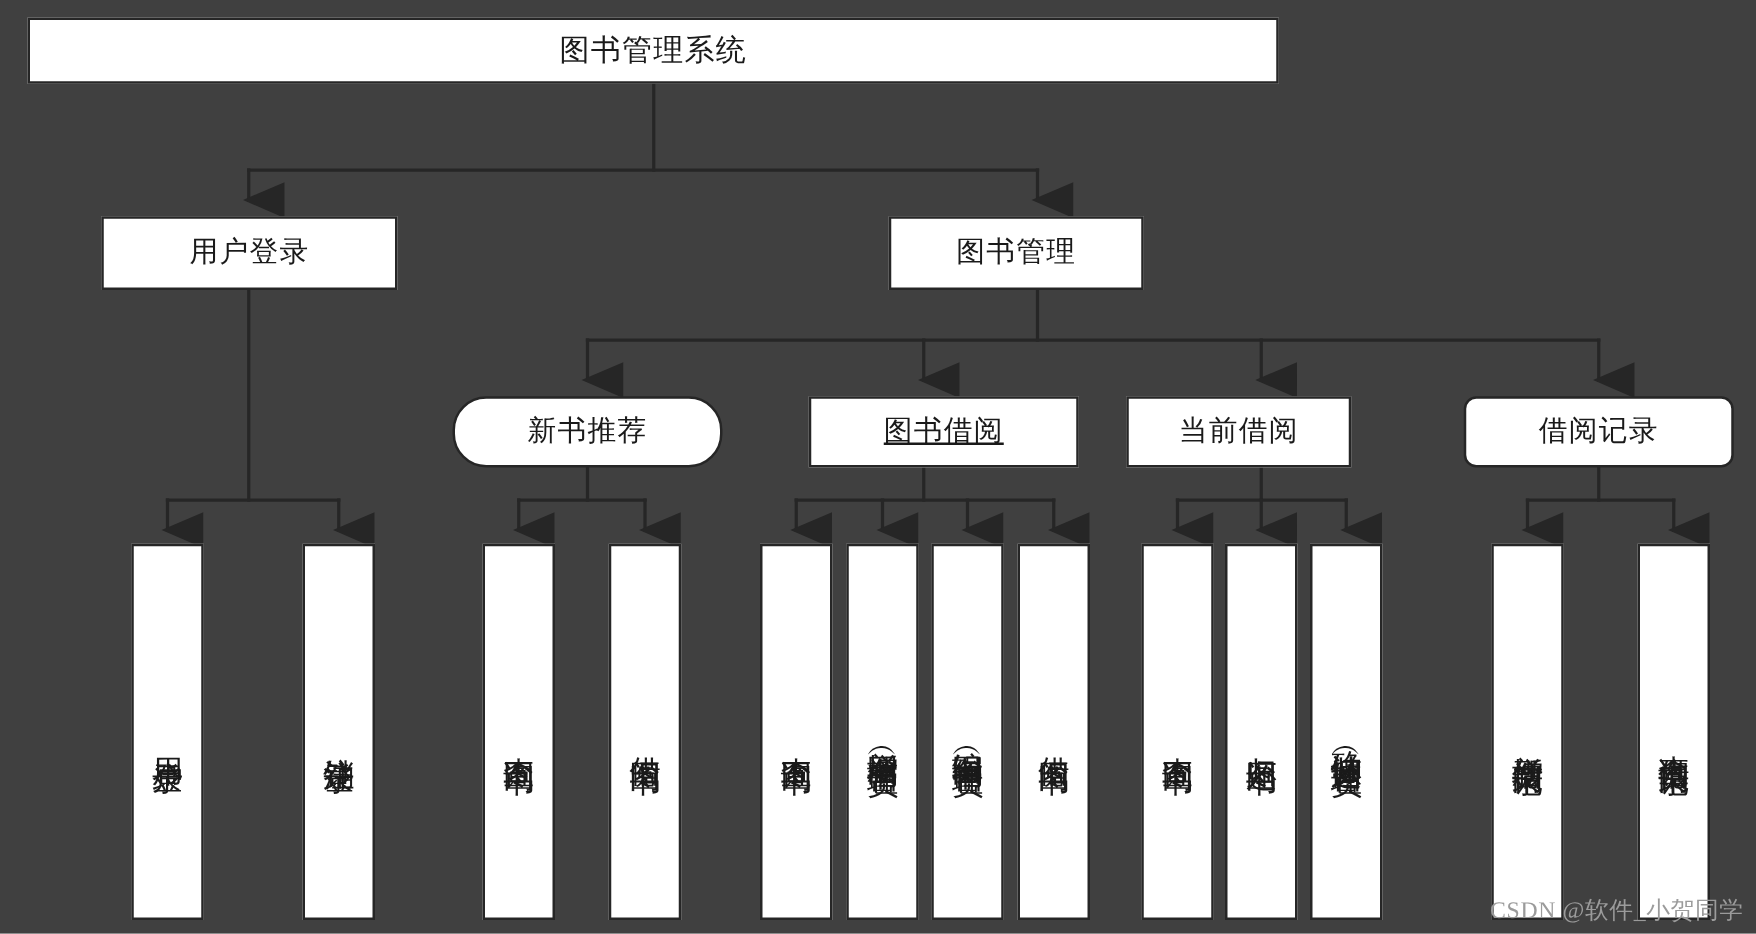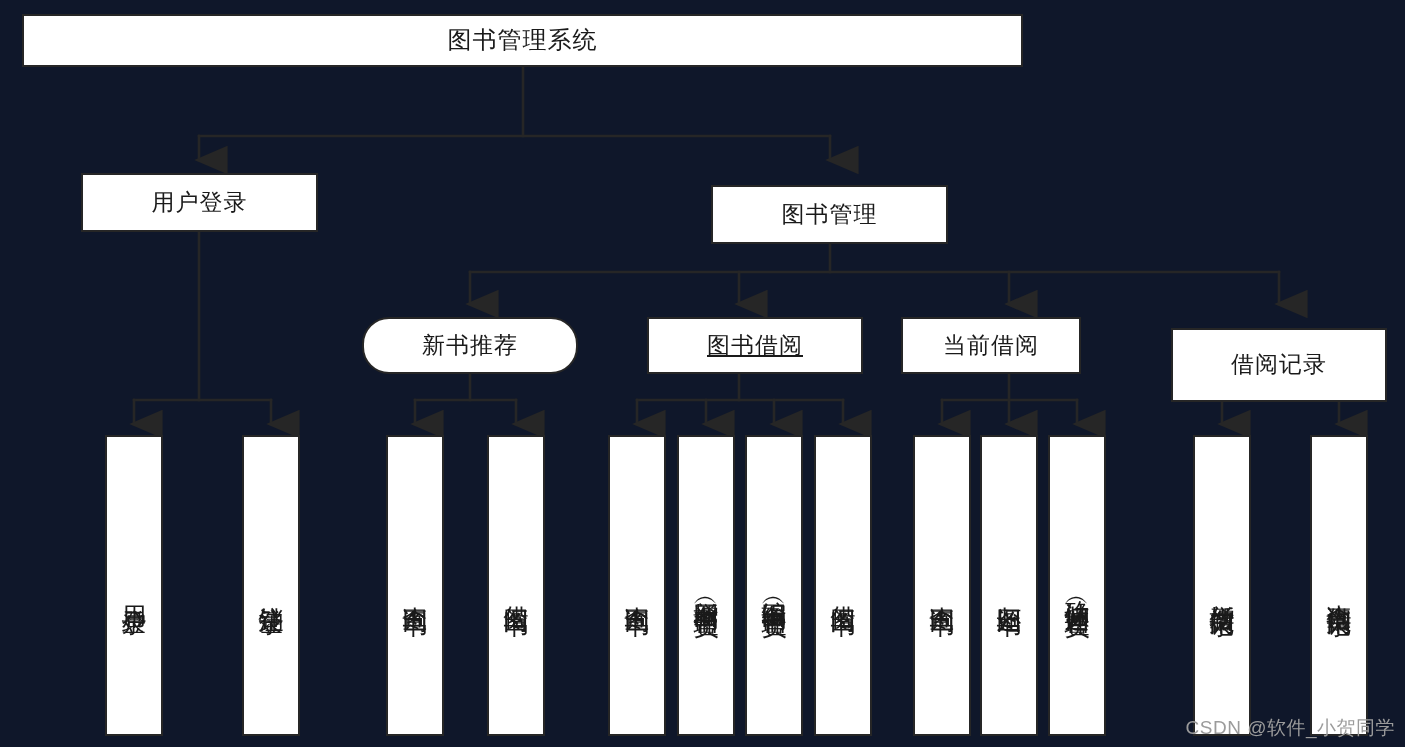--- a/index.html
+++ b/index.html
@@ -8,21 +8,21 @@
     padding: 0;
     background: #ffffff;
   }
   body {
     font-family: "DejaVu Sans", "Liberation Sans", sans-serif;
   }
   #diagram-root {
     position: relative;
     width: 1405px;
     height: 747px;
-    background: #0f172a;
+    background: #404040;
     overflow: hidden;
   }
   #edge-layer {
     position: absolute;
     left: 0;
     top: 0;
     width: 1405px;
     height: 747px;
     pointer-events: none;
   }
@@ -66,21 +66,21 @@
     justify-content: center;
   }
   .watermark {
     position: absolute;
     right: 10px;
     bottom: 6px;
     font-size: 19px;
     color: #9b9b9b;
     letter-spacing: 0.5px;
     white-space: nowrap;
-    font-family: Liberation Sans, sans-serif;
+    font-family: Liberation Serif, serif;
   }
 </style>
 </head>
 <body>
 
 <div id="diagram-root">
 
   <svg id="edge-layer" viewBox="0 0 1405 747" xmlns="http://www.w3.org/2000/svg">
     <defs>
       <marker id="arrow" viewBox="0 0 12 14" refX="6" refY="13" markerWidth="11" markerHeight="13" orient="auto-start-reverse">
@@ -135,34 +135,34 @@
     </g>
   </svg>
 
   <div class="node horiz root" style="left:22px; top:14px; width:1001px; height:53px;">
     <span>图书管理系统</span>
   </div>
 
   <div class="node horiz" style="left:81px; top:173px; width:237px; height:59px;">
     <span>用户登录</span>
   </div>
-  <div class="node horiz" style="left:711px; top:173px; width:237px; height:59px;margin-top:12px;">
+  <div class="node horiz" style="left:711px; top:173px; width:204px; height:59px;">
     <span>图书管理</span>
   </div>
 
   <div class="node horiz" style="left:362px; top:317px; width:216px; height:57px;border-radius:27px;">
     <span>新书推荐</span>
   </div>
   <div class="node horiz" style="left:647px; top:317px; width:216px; height:57px;text-decoration:underline;">
     <span>图书借阅</span>
   </div>
   <div class="node horiz" style="left:901px; top:317px; width:180px; height:57px;">
     <span>当前借阅</span>
   </div>
-  <div class="node horiz" style="left:1171px; top:328px; width:216px; height:74px;">
+  <div class="node horiz" style="left:1171px; top:317px; width:216px; height:57px;border-radius:10px;">
     <span>借阅记录</span>
   </div>
 
   <div class="node leaf" style="left:105px; top:435px; width:58px; height:301px;">
     <div class="leaf-inner">
       <span class="leaf-label">用户登录</span>
     </div>
   </div>
 
   <div class="node leaf" style="left:242px; top:435px; width:58px; height:301px;">

